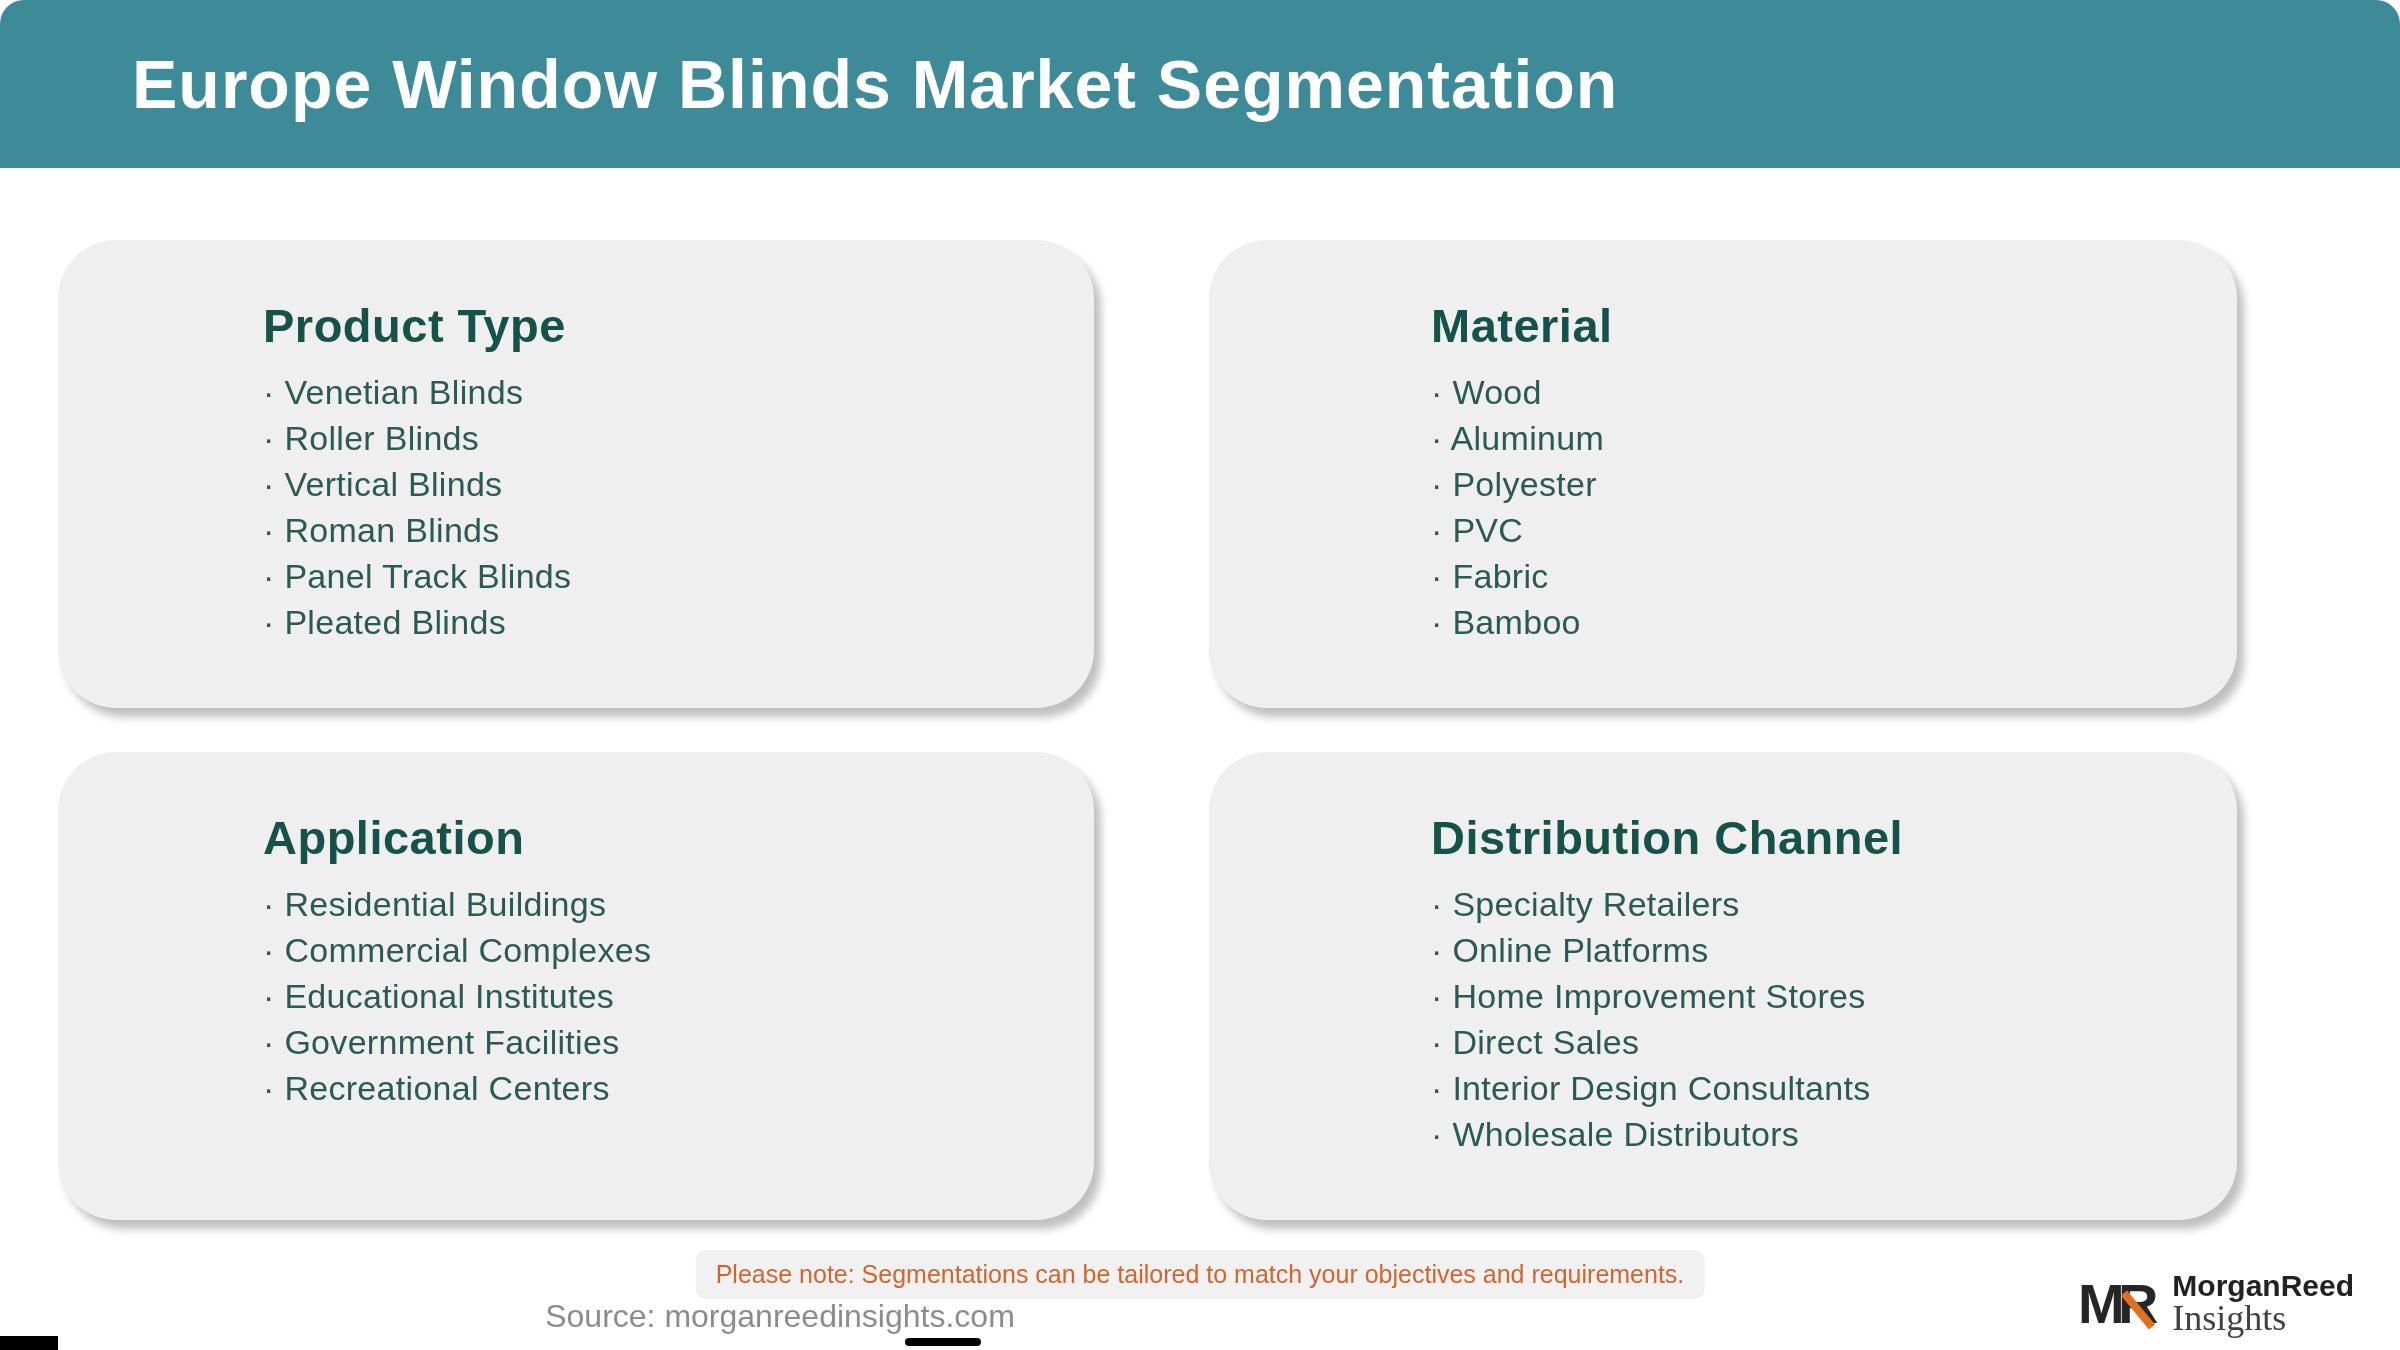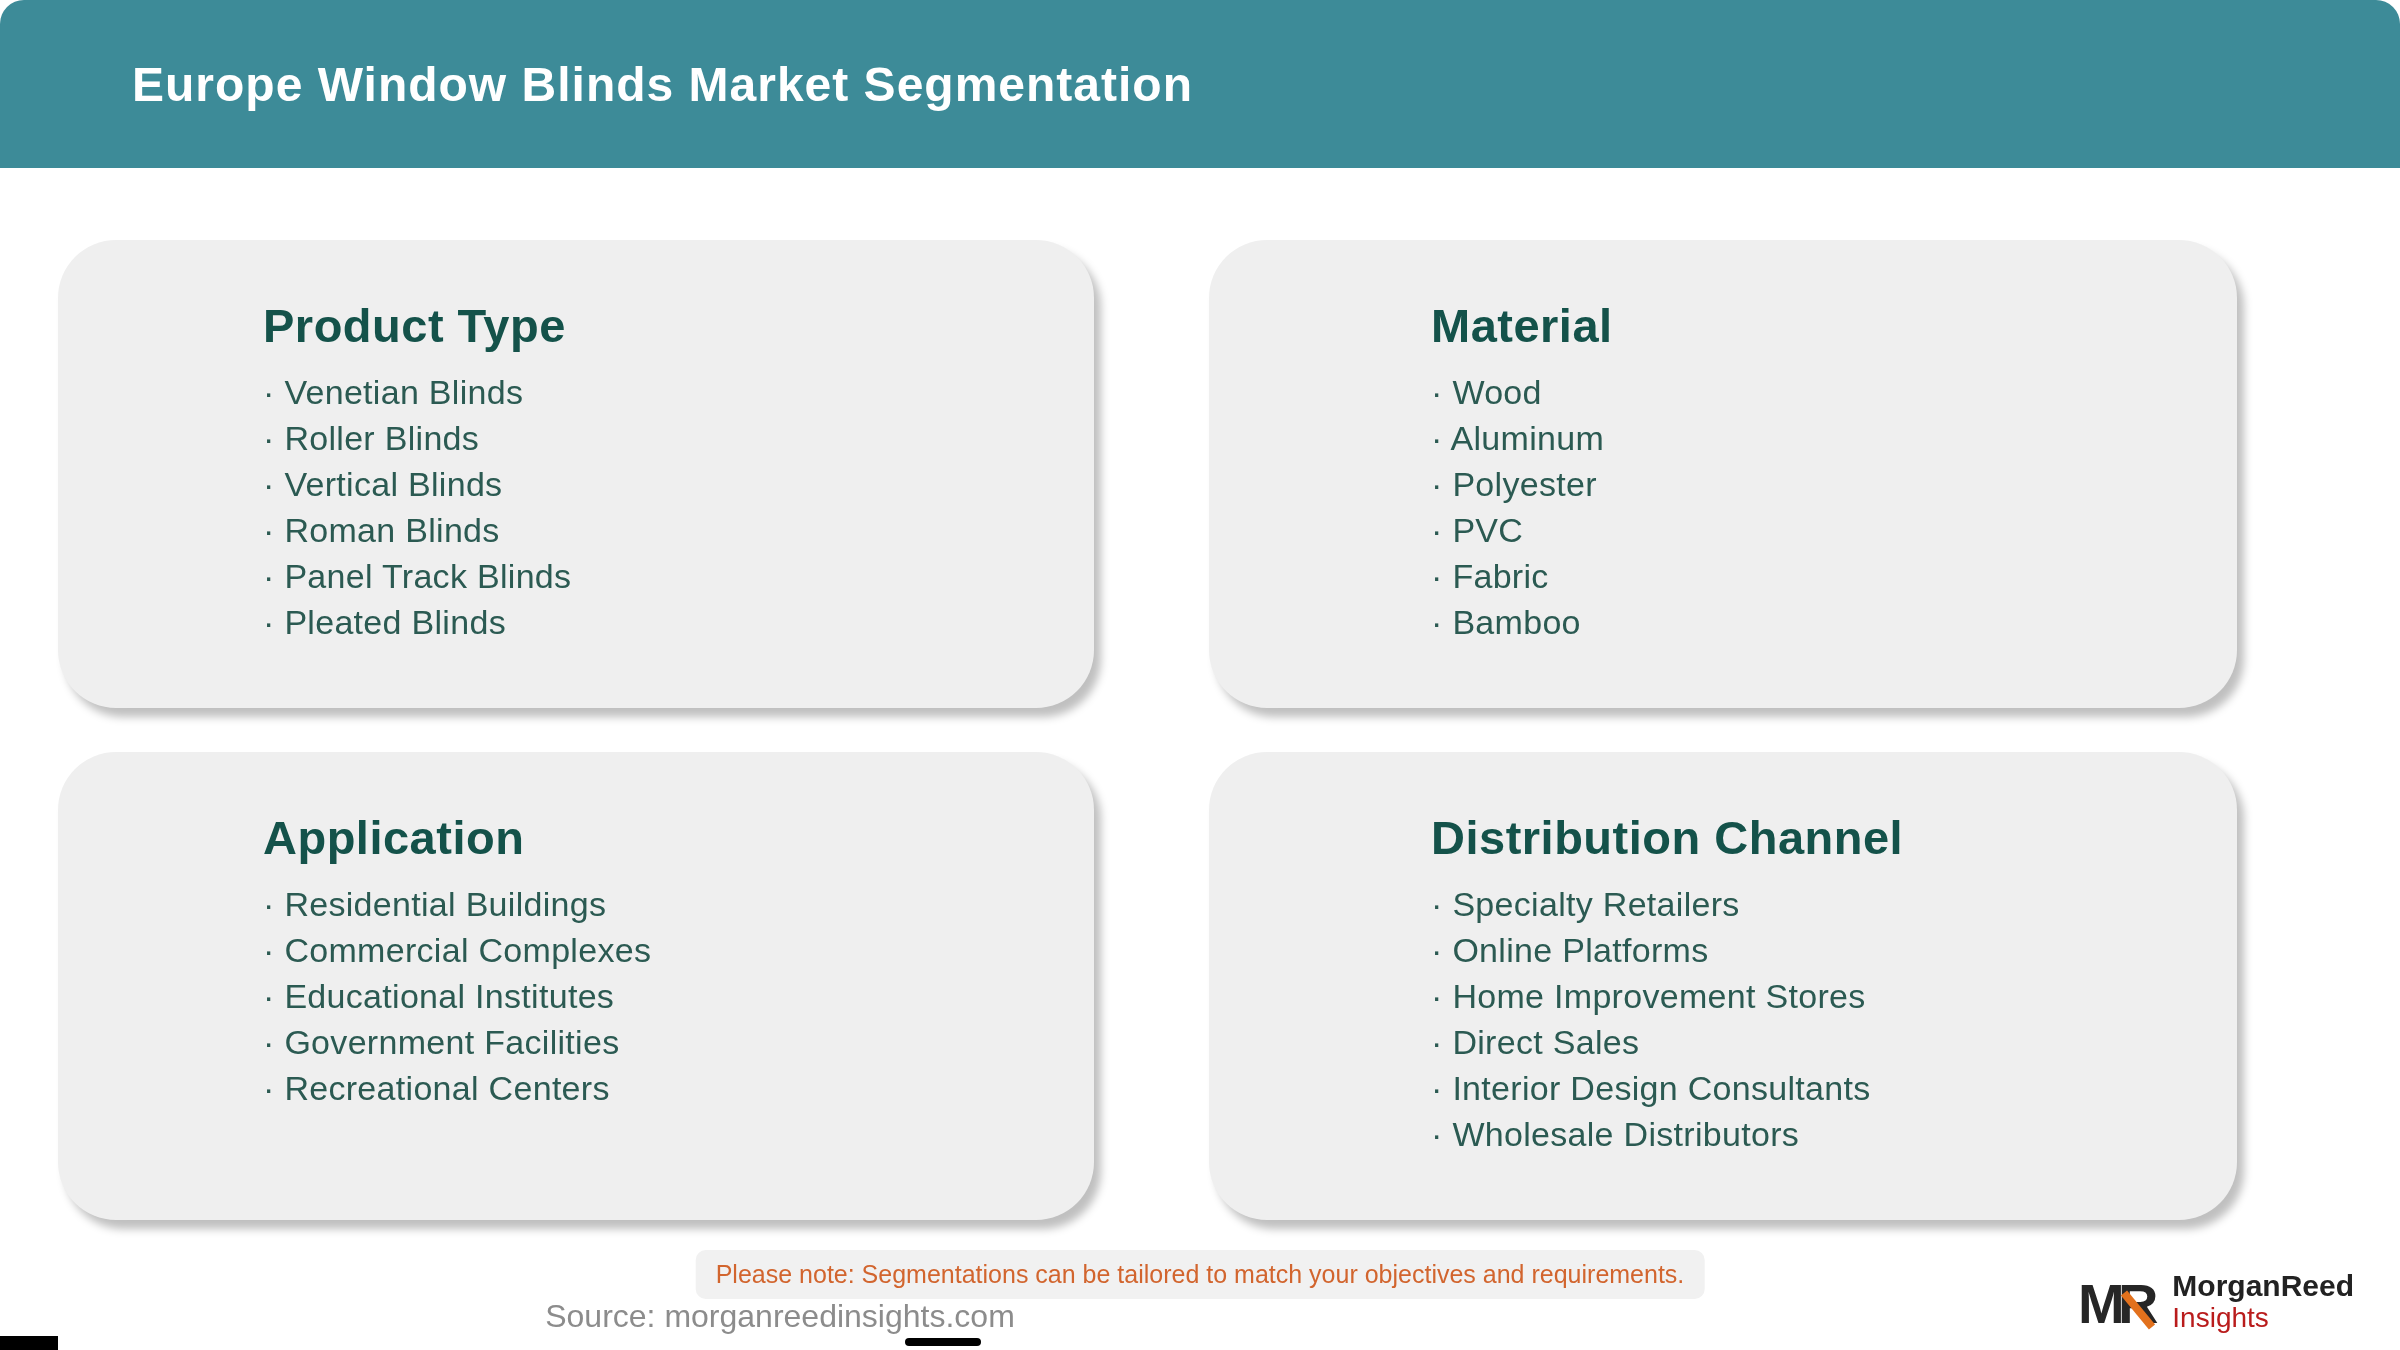--- a/index.html
+++ b/index.html
@@ -22,21 +22,21 @@
     width: 2400px;
     height: 168px;
     background: #3D8B98;
     border-radius: 24px 24px 0 0;
     display: flex;
     align-items: center;
   }
   .header .title {
     margin: 0 0 0 132px;
     color: #ffffff;
-    font-size: 48px;
+    font-size: 68px;
     font-weight: 700;
     letter-spacing: 1px;
   }
   
   .cards {
     position: absolute;
     top: 240px;
     left: 58px;
     display: grid;
     grid-template-columns: 1036px 1028px;
@@ -103,23 +103,24 @@
     gap: 10px;
   }
   .logo-text { display: flex; flex-direction: column; }
   .logo-text .line1 {
     font-size: 30px;
     font-weight: 700;
     color: #222222;
     line-height: 32px;
   }
   .logo-text .line2 {
-    font-size: 28px;
-    color: #b91c1c;
+    font-size: 36px;
+    color: #404040;
     line-height: 32px;
+    font-family: Liberation Serif, serif;
   }
   
   .artifact-left {
     position: absolute;
     left: 0; bottom: 0;
     width: 58px; height: 14px;
     background: #000000;
   }
   .artifact-center {
     position: absolute;

